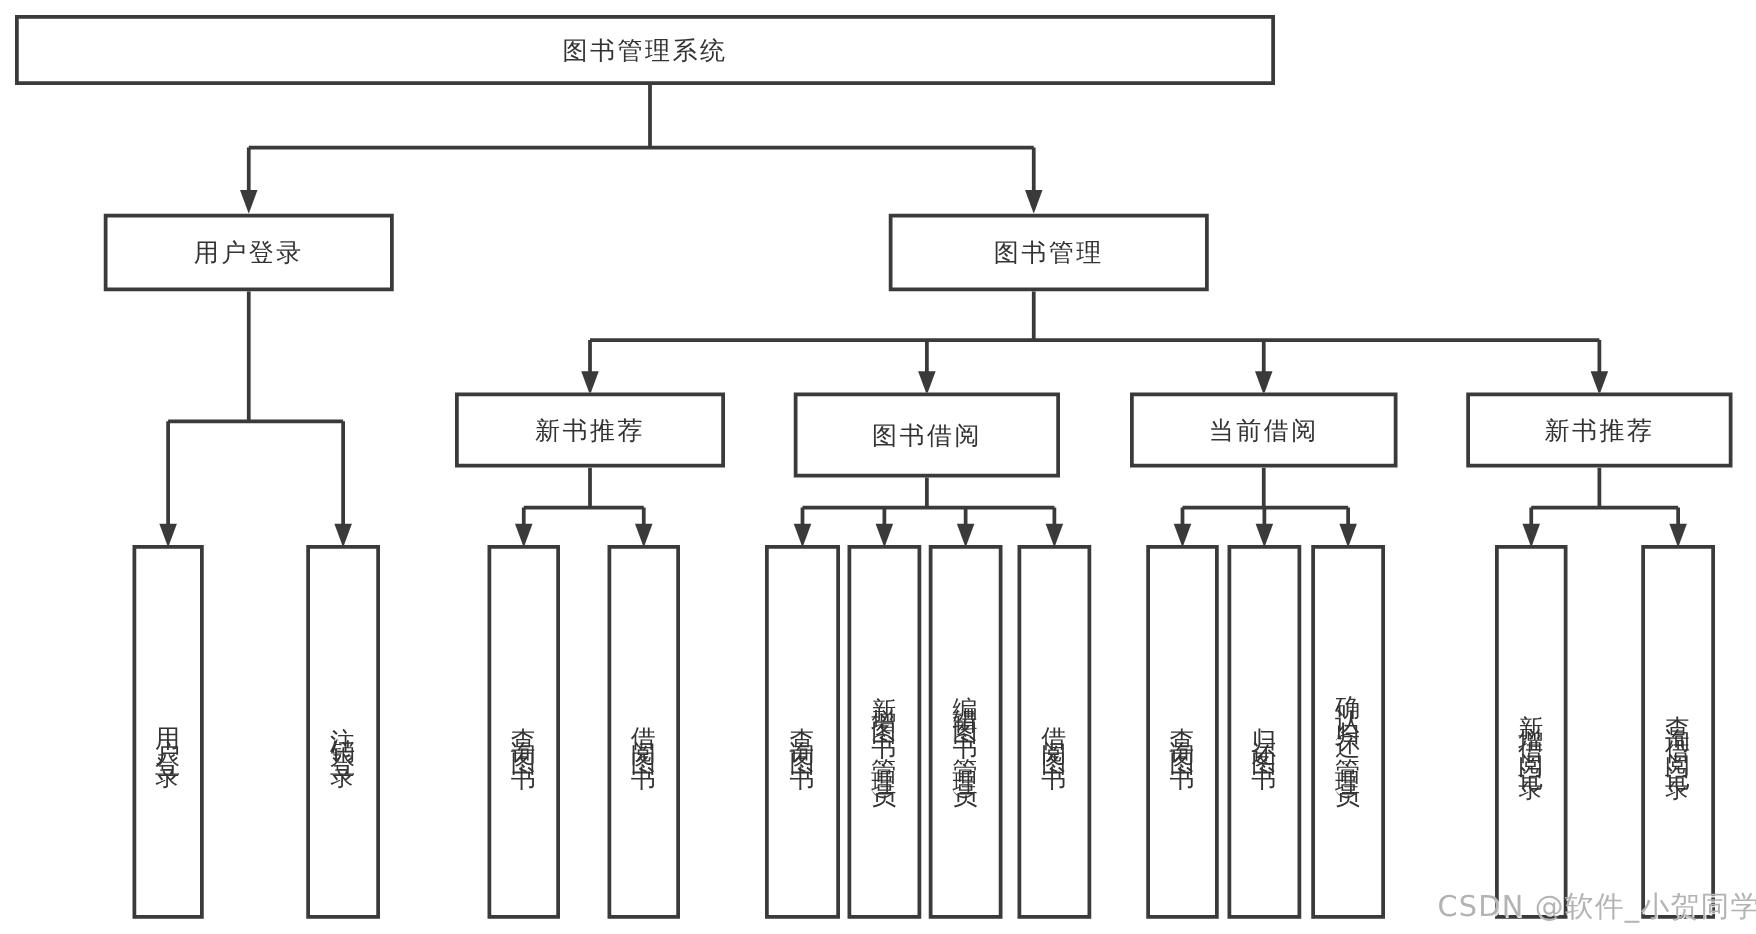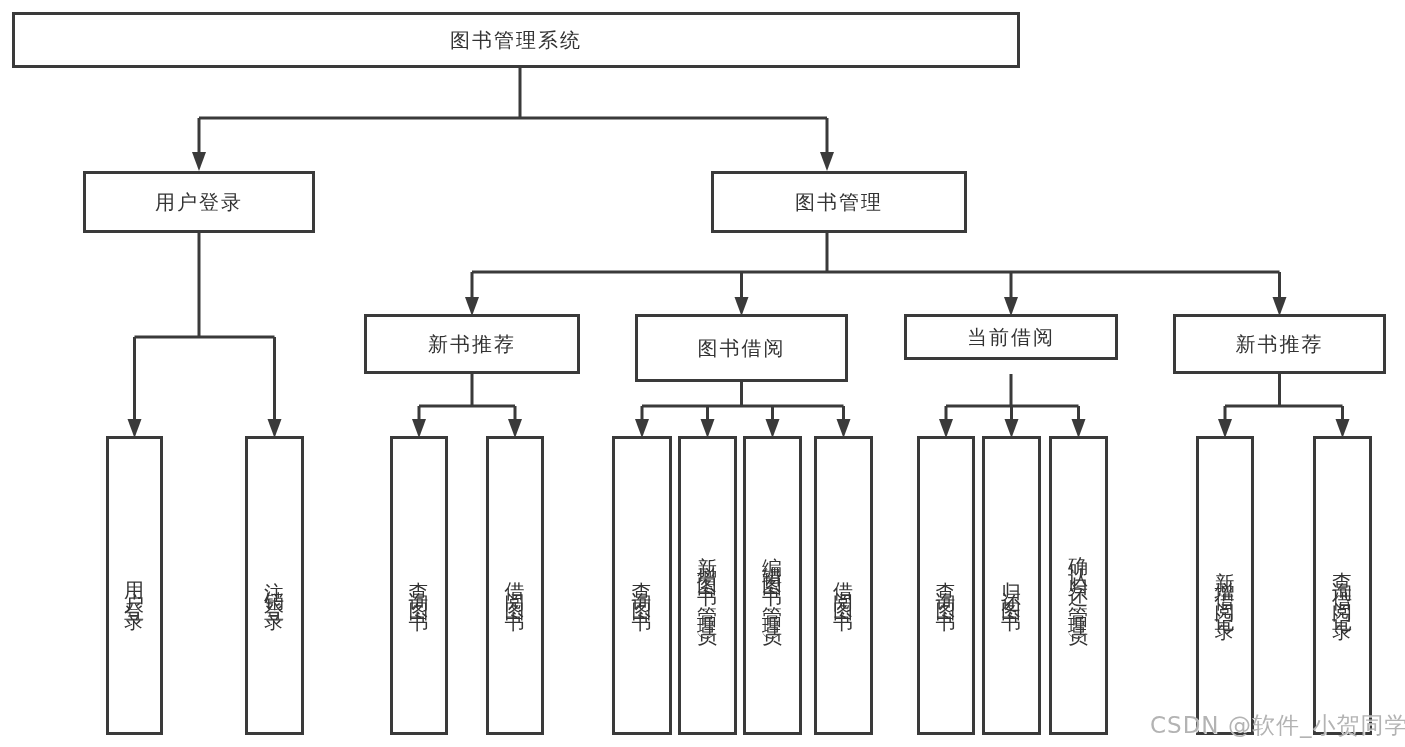--- a/index.html
+++ b/index.html
@@ -75,21 +75,21 @@
     </g>
   </svg>
 
   <div class="node h-node" style="left:12px;top:12px;width:1008px;height:56px">图书管理系统</div>
 
   <div class="node h-node" style="left:83px;top:171px;width:232px;height:62px">用户登录</div>
   <div class="node h-node" style="left:711px;top:171px;width:256px;height:62px">图书管理</div>
 
   <div class="node h-node" style="left:364px;top:314px;width:216px;height:60px">新书推荐</div>
   <div class="node h-node" style="left:635px;top:314px;width:213px;height:68px">图书借阅</div>
-  <div class="node h-node" style="left:904px;top:314px;width:214px;height:46px">当前借阅</div>
+  <div class="node h-node" style="left:904px;top:314px;width:214px;height:60px">当前借阅</div>
   <div class="node h-node" style="left:1173px;top:314px;width:213px;height:60px">新书推荐</div>
 
   <div class="node v-node" style="left:106px;top:436px;width:57px;height:299px">
     <span class="v-label">用户登录</span>
   </div>
   <div class="node v-node" style="left:245px;top:436px;width:59px;height:299px">
     <span class="v-label">注销登录</span>
   </div>
 
   <div class="node v-node" style="left:390px;top:436px;width:58px;height:299px">

